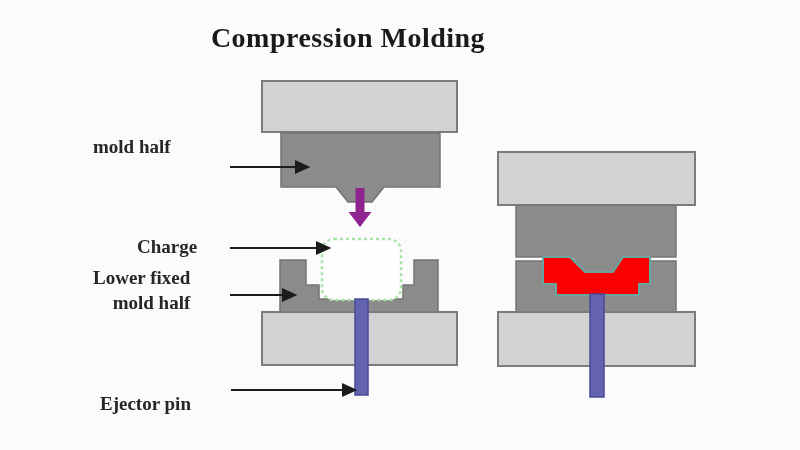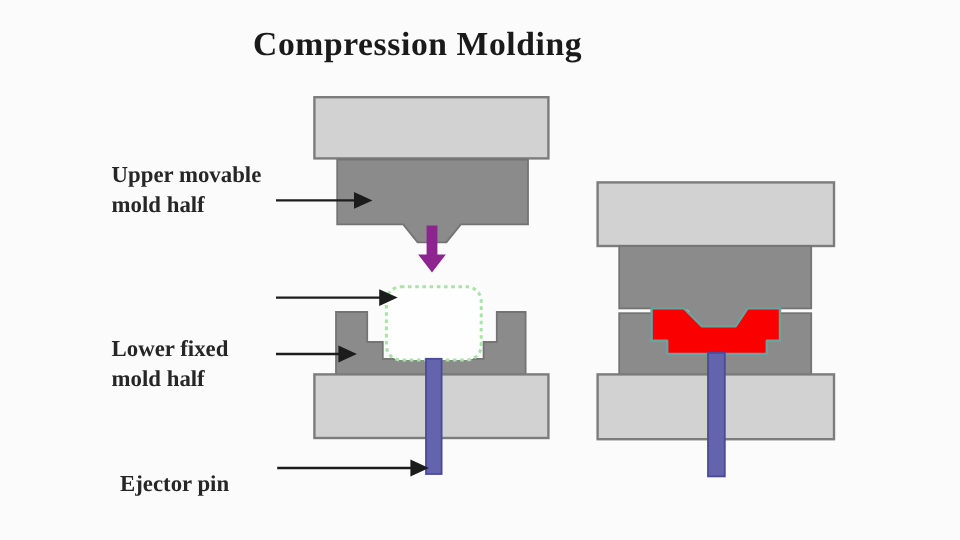--- a/index.html
+++ b/index.html
@@ -29,21 +29,21 @@
   .lbl {
     position: absolute;
     font-size: 19px;
     font-weight: bold;
     color: #262626;
     line-height: 25px;
     white-space: nowrap;
   }
   .lbl-upper   { left: 93px;  top: 134px; }
   .lbl-charge  { left: 137px; top: 234px; }
-  .lbl-lower   { left: 93px;  top: 279px; }
+  .lbl-lower   { left: 93px;  top: 265px; text-align: right; }
   .lbl-ejector { left: 100px; top: 391px; }
 </style>
 </head>
 <body>
 
 <div class="canvas">
 
   <svg class="diagram" width="800" height="450" viewBox="0 0 800 450">
 
     <rect x="262" y="81" width="195" height="51" stroke-width="2" fill="#d2d2d2" stroke="#7c7c7c"></rect>
@@ -90,24 +90,24 @@
       <g>
         <line x1="231" y1="390" x2="343" y2="390"></line>
         <polygon points="343,384.5 343,395.5 355,390"></polygon>
       </g>
     </g>
   </svg>
 
   <div class="title">Compression Molding</div>
 
   <div class="lbl lbl-upper">
-    <div>Upper movable</div>
     <div>mold half</div>
   </div>
 
+  <div class="lbl lbl-charge">Charge</div>
 
   <div class="lbl lbl-lower">
     <div>Lower fixed</div>
     <div>mold half</div>
   </div>
 
   <div class="lbl lbl-ejector">Ejector pin</div>
 
 </div>
 

